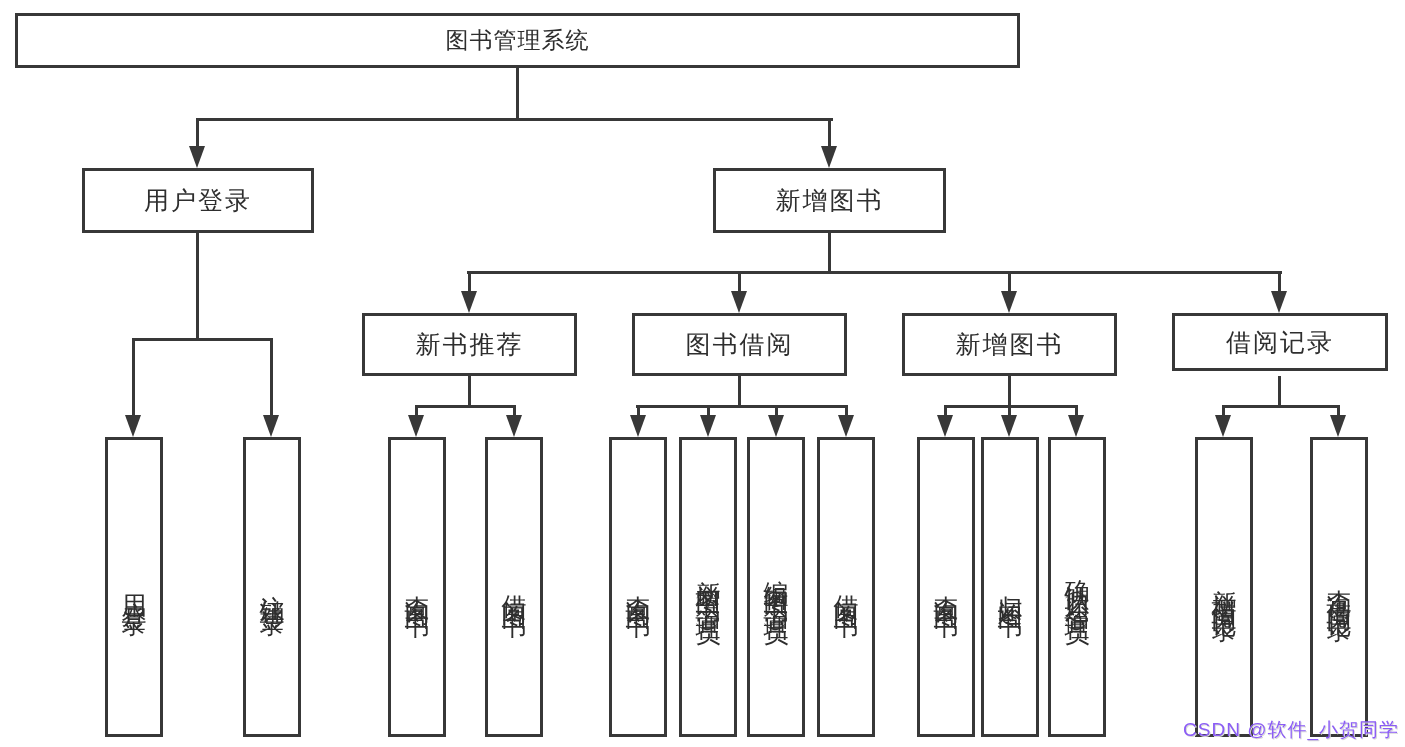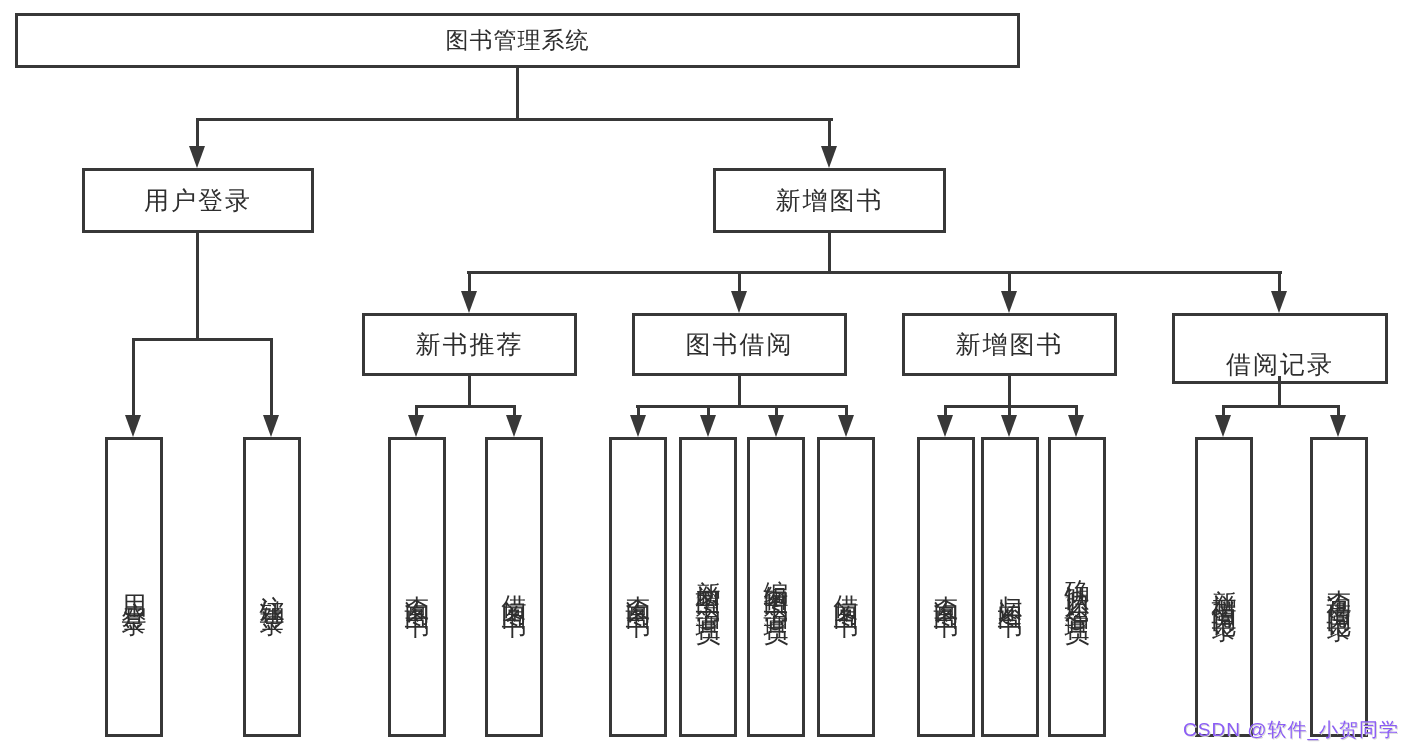--- a/index.html
+++ b/index.html
@@ -84,21 +84,21 @@
 
   <div class="box box-l2" style="left:362px;top:313px;width:215px;height:63px;">
     <span>新书推荐</span>
   </div>
   <div class="box box-l2" style="left:632px;top:313px;width:215px;height:63px;">
     <span>图书借阅</span>
   </div>
   <div class="box box-l2" style="left:902px;top:313px;width:215px;height:63px;">
     <span>新增图书</span>
   </div>
-  <div class="box box-l2" style="left:1172px;top:313px;width:216px;height:71px;align-items:flex-end;">
+  <div class="box box-l2" style="left:1172px;top:313px;width:216px;height:58px;">
     <span>借阅记录</span>
   </div>
 
   <div>
     <div class="vline" style="left:468px;top:376px;width:3px;height:31px;"></div>
     <div class="hline" style="left:415px;top:405px;width:101px;height:3px;"></div>
     <div class="vline" style="left:415px;top:405px;width:3px;height:12px;"></div>
     <div class="arrow" style="left:408px;top:415px;"></div>
     <div class="vline" style="left:513px;top:405px;width:3px;height:12px;"></div>
     <div class="arrow" style="left:506px;top:415px;"></div>

